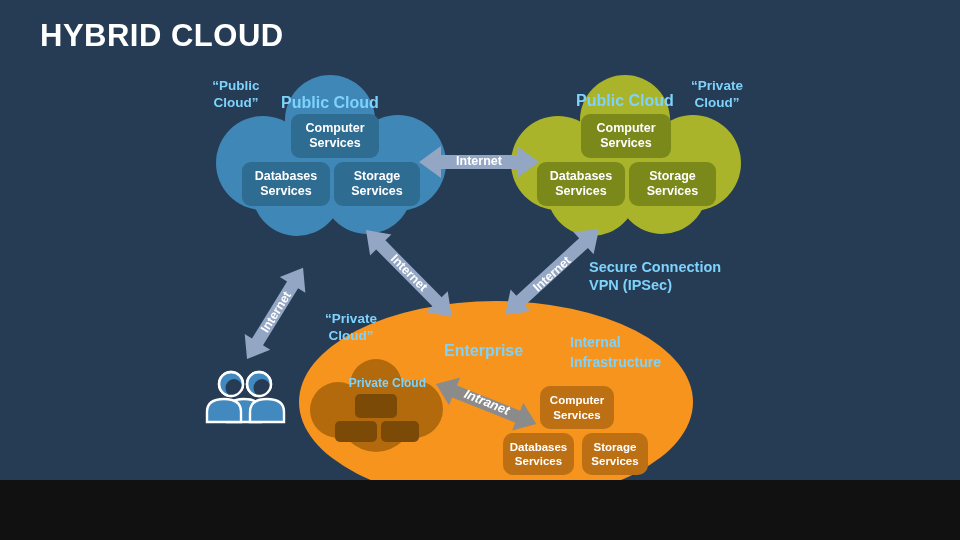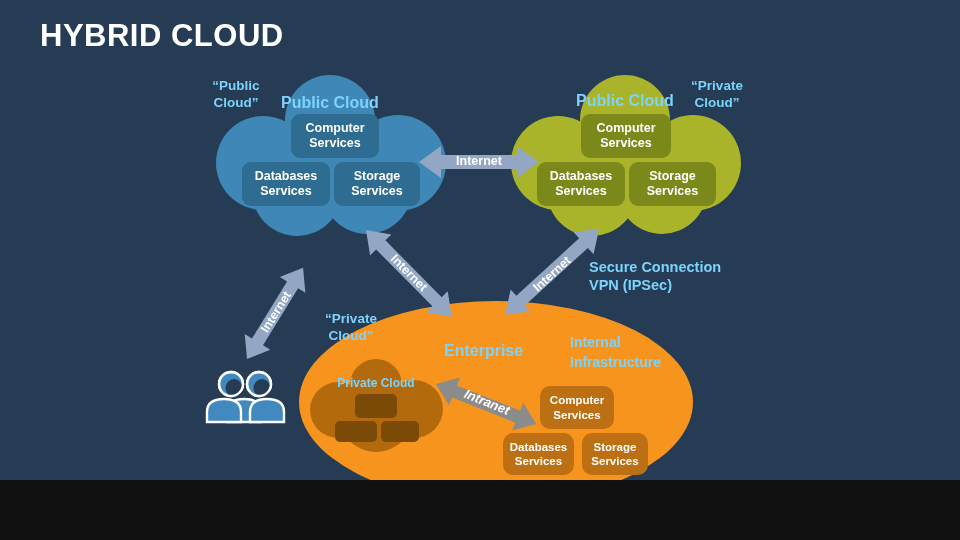--- a/index.html
+++ b/index.html
@@ -34,21 +34,21 @@
   .fill-orange{fill:var(--orange-ellipse,#F7941D);}
   .fill-brown{fill:var(--brown-cloud,#B26A0C);}
   .fill-brownbox{fill:var(--brown-box,#7B4A06);}
   .fill-steel{fill:var(--arrow-internet,#93A6C4);}
   .fill-gray{fill:var(--arrow-intranet,#8B8B8B);}
   .people-fill{fill:var(--people,#4189BE);stroke:#fff;stroke-width:2.4;}
   .people-face{fill:var(--background,#263C55);}
   .enterprise-lbl{font-size:16px;font-weight:700;}
   .infra-lbl{font-size:14px;font-weight:700;line-height:20px;}
   .secure-lbl{font-size:14.5px;font-weight:700;line-height:17.5px;}
-  .brown-lbl{font-size:12px;font-weight:700;text-align:center;width:100px;}
+  .brown-lbl{font-size:12px;font-weight:700;text-align:right;width:100px;}
 </style>
 </head>
 <body>
 
 <div class="slide">
 
   <svg class="scene" viewBox="0 0 960 540" aria-hidden="true">
 
     <g class="fill-blue">
       <circle cx="330" cy="120" r="45"></circle>

